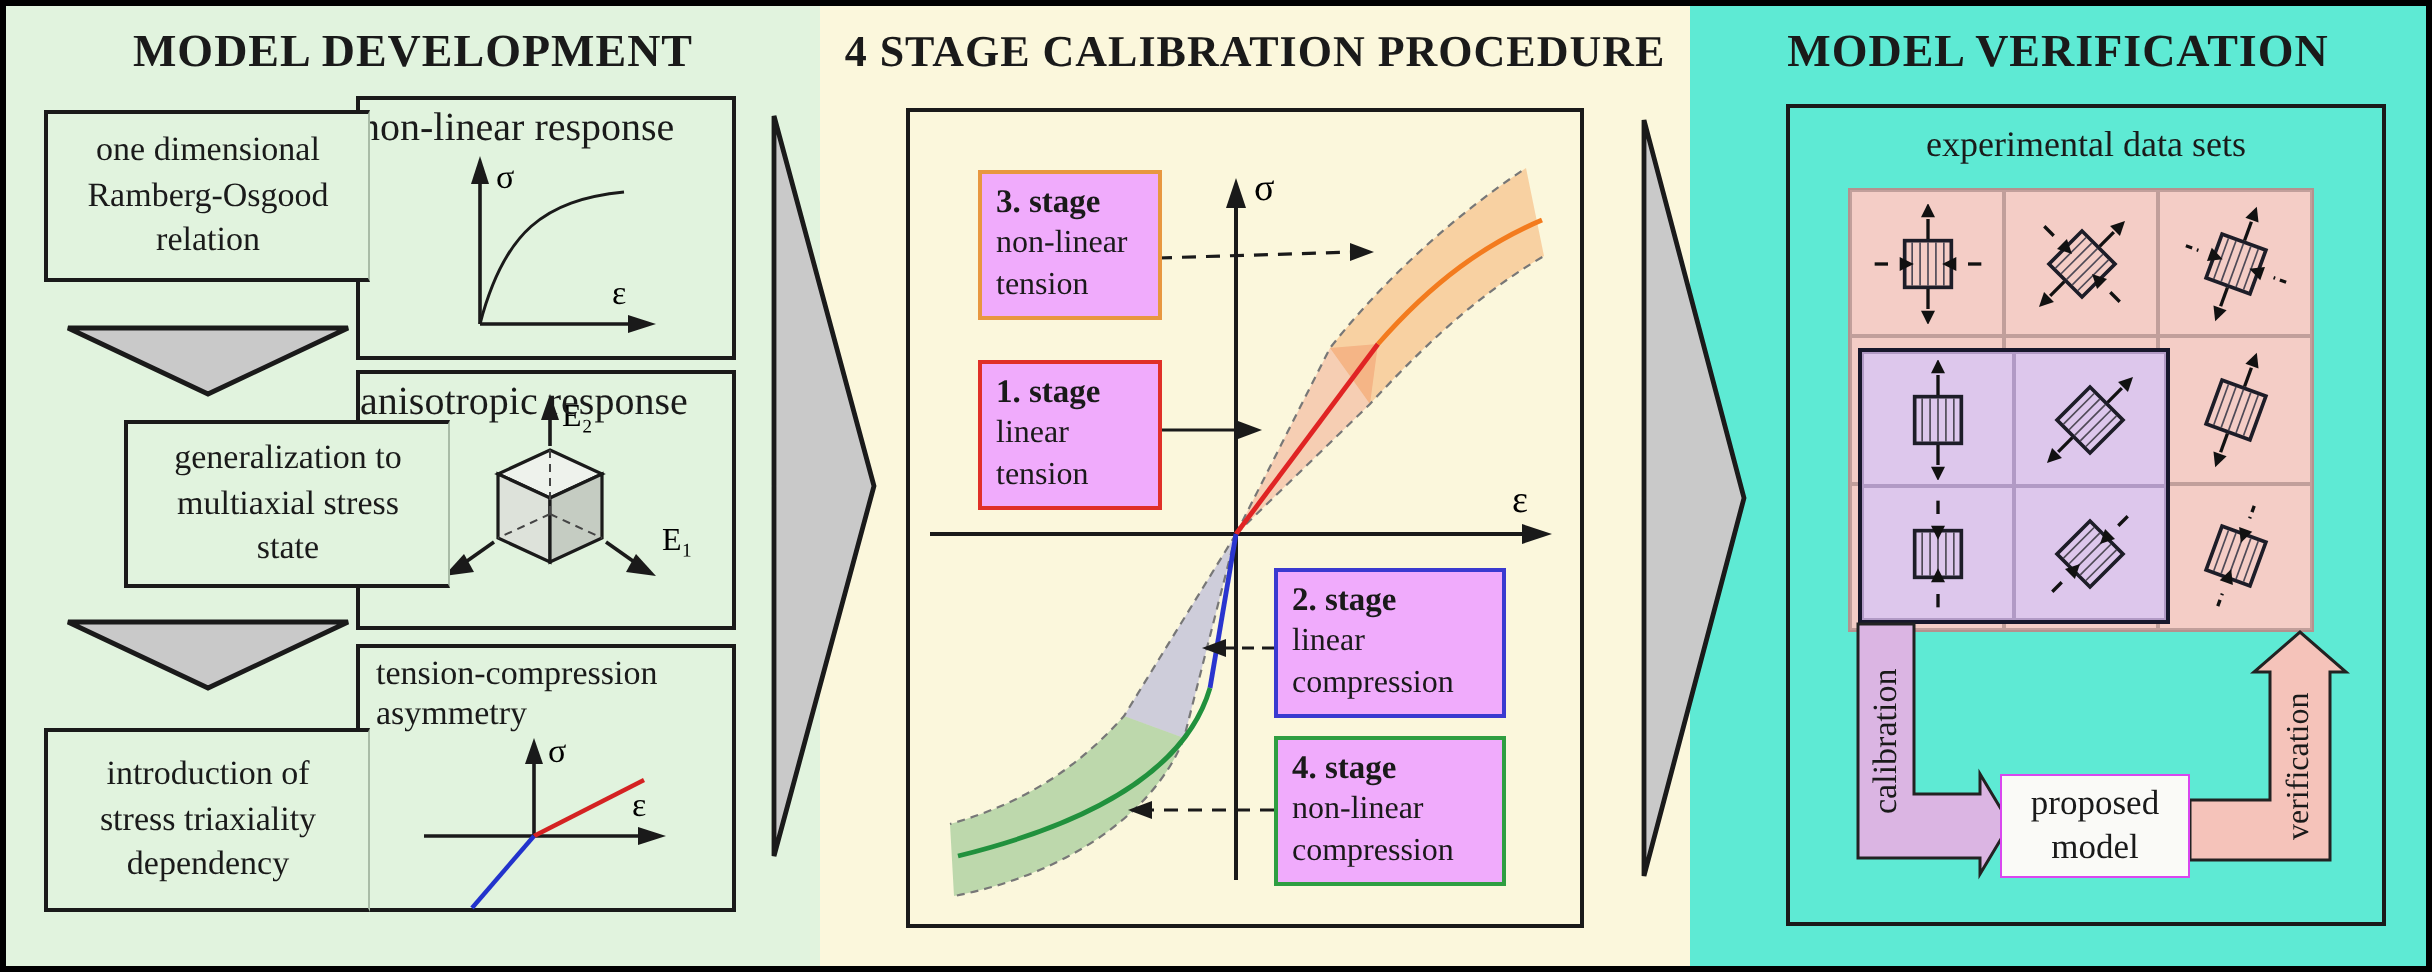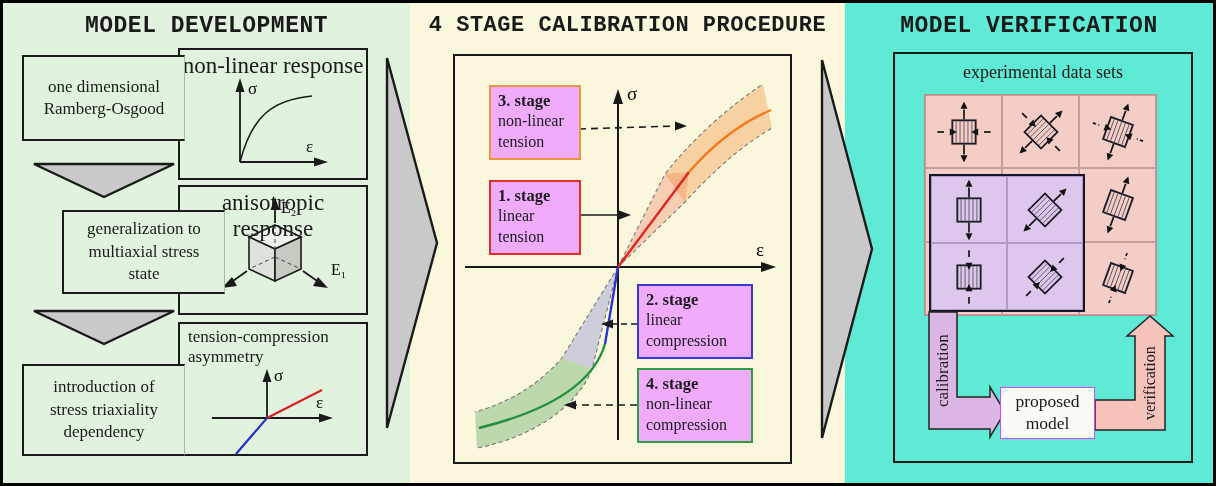--- a/index.html
+++ b/index.html
@@ -4,33 +4,33 @@
 <style>
   * { margin:0; padding:0; box-sizing:border-box; }
   html,body { background:#fff; }
   body { font-family:"Liberation Serif", serif; color:#1a1a1a; }
   #fig { position:relative; width:1216px; height:486px; background:#000; overflow:hidden; }
   .panel { position:absolute; top:3px; height:480px; }
   #p-dev { left:3px;  width:407px; background:#e1f3de; }
   #p-cal { left:410px; width:435px; background:#fbf7dc; }
   #p-ver { left:845px; width:368px; background:#5eead4; }
   .ptitle { position:absolute; top:10px; left:0; width:100%; text-align:center;
-            font-weight:bold; font-size:23px; letter-spacing:.5px;font-family:Liberation Mono, monospace; }
+            font-weight:bold; font-size:23px; letter-spacing:.5px; }
   #p-cal .ptitle { font-size:22px; }
 
   
   .bigarrow { position:absolute; z-index:20; }
 
   
   .devbox-r { position:absolute; border:2px solid #1a1a1a; background:#e1f3de; z-index:1; }
   .devbox-l { position:absolute; border:2px solid #1a1a1a; border-right:1px solid #a9bca7;
               background:#e1f3de; z-index:2; display:flex; flex-direction:column;
               justify-content:center; text-align:center; font-size:17px; line-height:1.32; }
-  .devbox-r .rtitle { position:absolute; top:3px; left:0; width:100%; text-align:center;
-                      font-size:23px; z-index:2; }
+  .devbox-r .rtitle { position:absolute; top:3px; left:0; width:100%; text-align:left;
+                      font-size:20px; z-index:2; }
   .devbox-r .rtitle2 { position:absolute; top:3px; left:8px; text-align:left; width:auto;
                        font-size:17px; line-height:1.2; z-index:2; }
   .devbox-r svg { position:absolute; left:0; top:0; }
   .tri { position:absolute; z-index:1; }
 
   
   #graphbox { position:absolute; left:43px; top:51px; width:339px; height:410px;
               border:2px solid #1a1a1a; }
   #graphsvg { position:absolute; left:0; top:0; }
   .stagebox { position:absolute; z-index:3; background:#f0abfc; border:2px solid #888;
@@ -77,20 +77,21 @@
         <line x1="60" y1="112" x2="138" y2="112" stroke="#1a1a1a" stroke-width="1.8"></line>
         <polygon points="134,107.5 134,116.5 148,112" fill="#1a1a1a"></polygon>
         <path d="M60,112 C72,66 92,50 132,46" fill="none" stroke="#1a1a1a" stroke-width="1.5"></path>
         <text x="68" y="44" font-size="17">σ</text>
         <text x="126" y="102" font-size="17">ε</text>
       </svg>
     </div>
     <div class="devbox-l" style="left:19px; top:52px; width:163px; height:86px;">
       <span>one dimensional</span>
       <span>Ramberg-Osgood</span>
+      <span>relation</span>
     </div>
 
     <svg class="tri" style="left:28px; top:158px;" width="146" height="40" viewBox="0 0 146 40">
       <polygon points="3,3 143,3 73,36" fill="#c9c9c9" stroke="#1a1a1a" stroke-width="2.4"></polygon>
     </svg>
 
     <div class="devbox-r" style="left:175px; top:182px; width:190px; height:130px;">
       <div class="rtitle">anisotropic response</div>
       <svg width="190" height="130" viewBox="0 0 190 130">
         <polygon points="95,38 121,50 95,62 69,50" fill="#eef2ec" stroke="#1a1a1a" stroke-width="1.6"></polygon>

